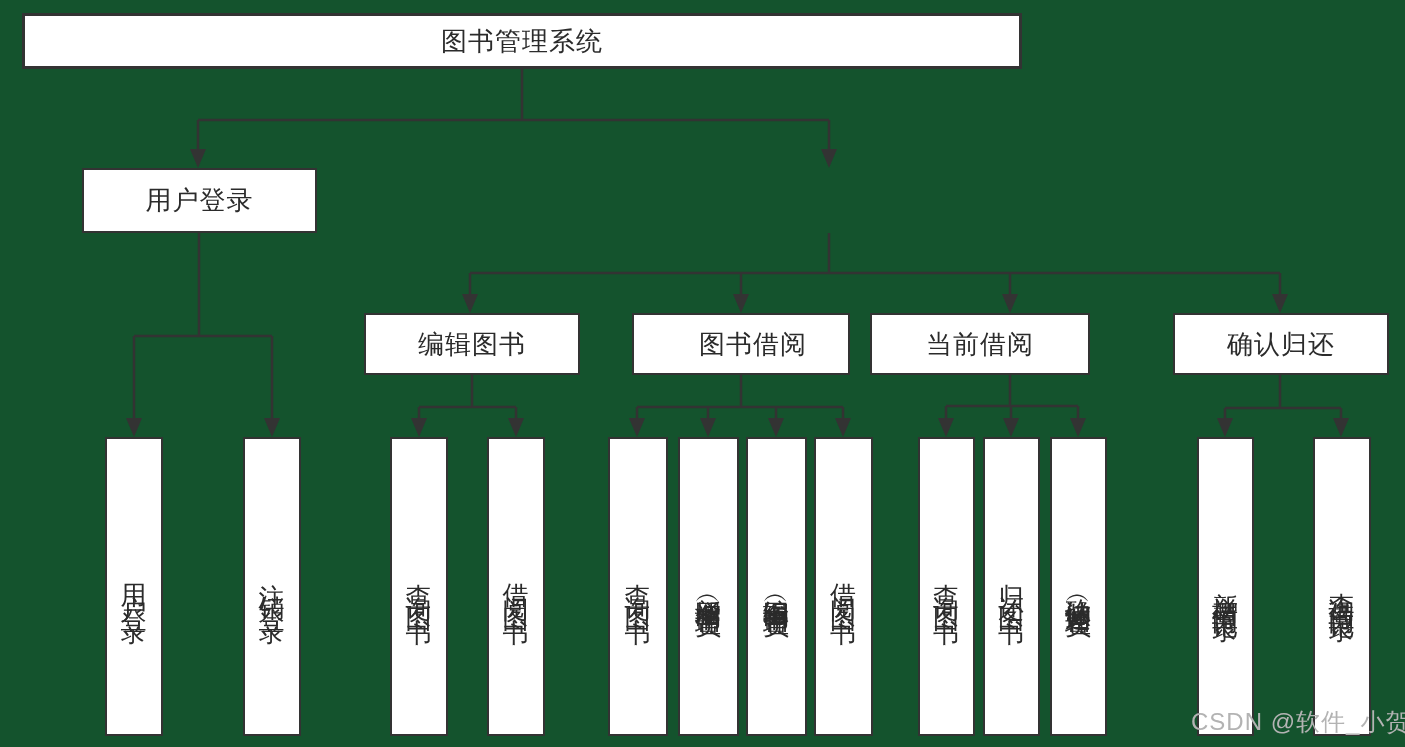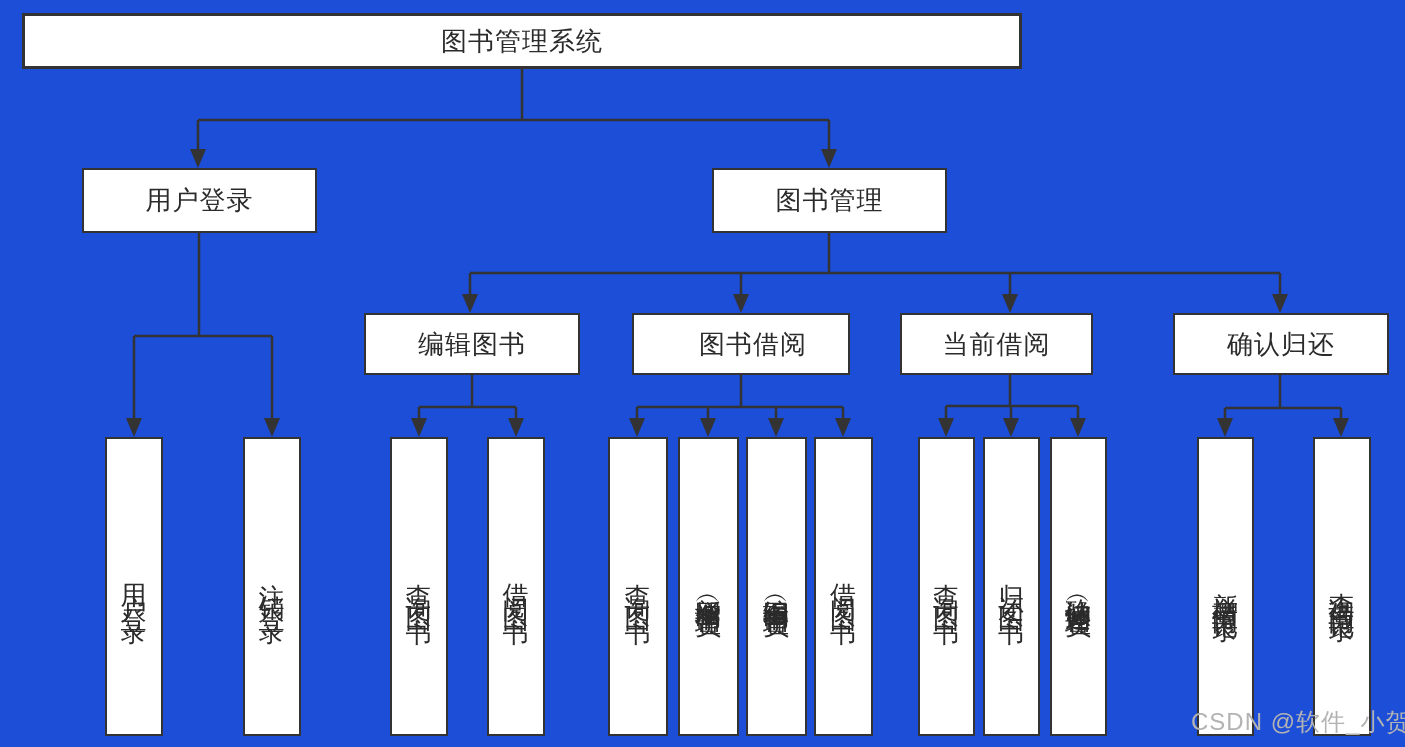--- a/index.html
+++ b/index.html
@@ -1,19 +1,19 @@
 <!DOCTYPE html>
 <html><head>
 <meta charset="utf-8">
 <style>
   html,body{margin:0;padding:0;background:#ffffff;}
   .canvas{
     position:relative;
     width:1405px;height:747px;
-    background:#1d4ed8;
+    background:#14532d;
     font-family:"Liberation Sans","DejaVu Sans",sans-serif;
     color:#2b2b2b;
     overflow:hidden;
   }
   svg.connectors{position:absolute;left:0;top:0;z-index:1;}
   .node{
     position:absolute;
     box-sizing:border-box;
     background:#ffffff;
     border:2.5px solid #333333;
@@ -99,31 +99,28 @@
     </g>
   </svg>
 
   <div class="node root" style="left:22px;top:13px;width:1000px;height:56px;">
     <span>图书管理系统</span>
   </div>
 
   <div class="node" style="left:82px;top:168px;width:235px;height:65px;">
     <span>用户登录</span>
   </div>
-  <div class="node" style="left:712px;top:168px;width:235px;height:65px;">
-    <span>图书管理</span>
-  </div>
 
   <div class="node" style="left:364px;top:313px;width:216px;height:62px;">
     <span>编辑图书</span>
   </div>
   <div class="node" style="left:632px;top:313px;width:218px;height:62px;padding-left:24px;">
     <span>图书借阅</span>
   </div>
-  <div class="node" style="left:900px;top:313px;width:193px;height:62px;">
+  <div class="node" style="left:870px;top:313px;width:220px;height:62px;">
     <span>当前借阅</span>
   </div>
   <div class="node" style="left:1173px;top:313px;width:216px;height:62px;">
     <span>确认归还</span>
   </div>
 
   <div class="node vbox" style="left:105px;top:437px;">
     <span class="vtext ls-4">用户登录</span>
   </div>
   <div class="node vbox" style="left:243px;top:437px;">

